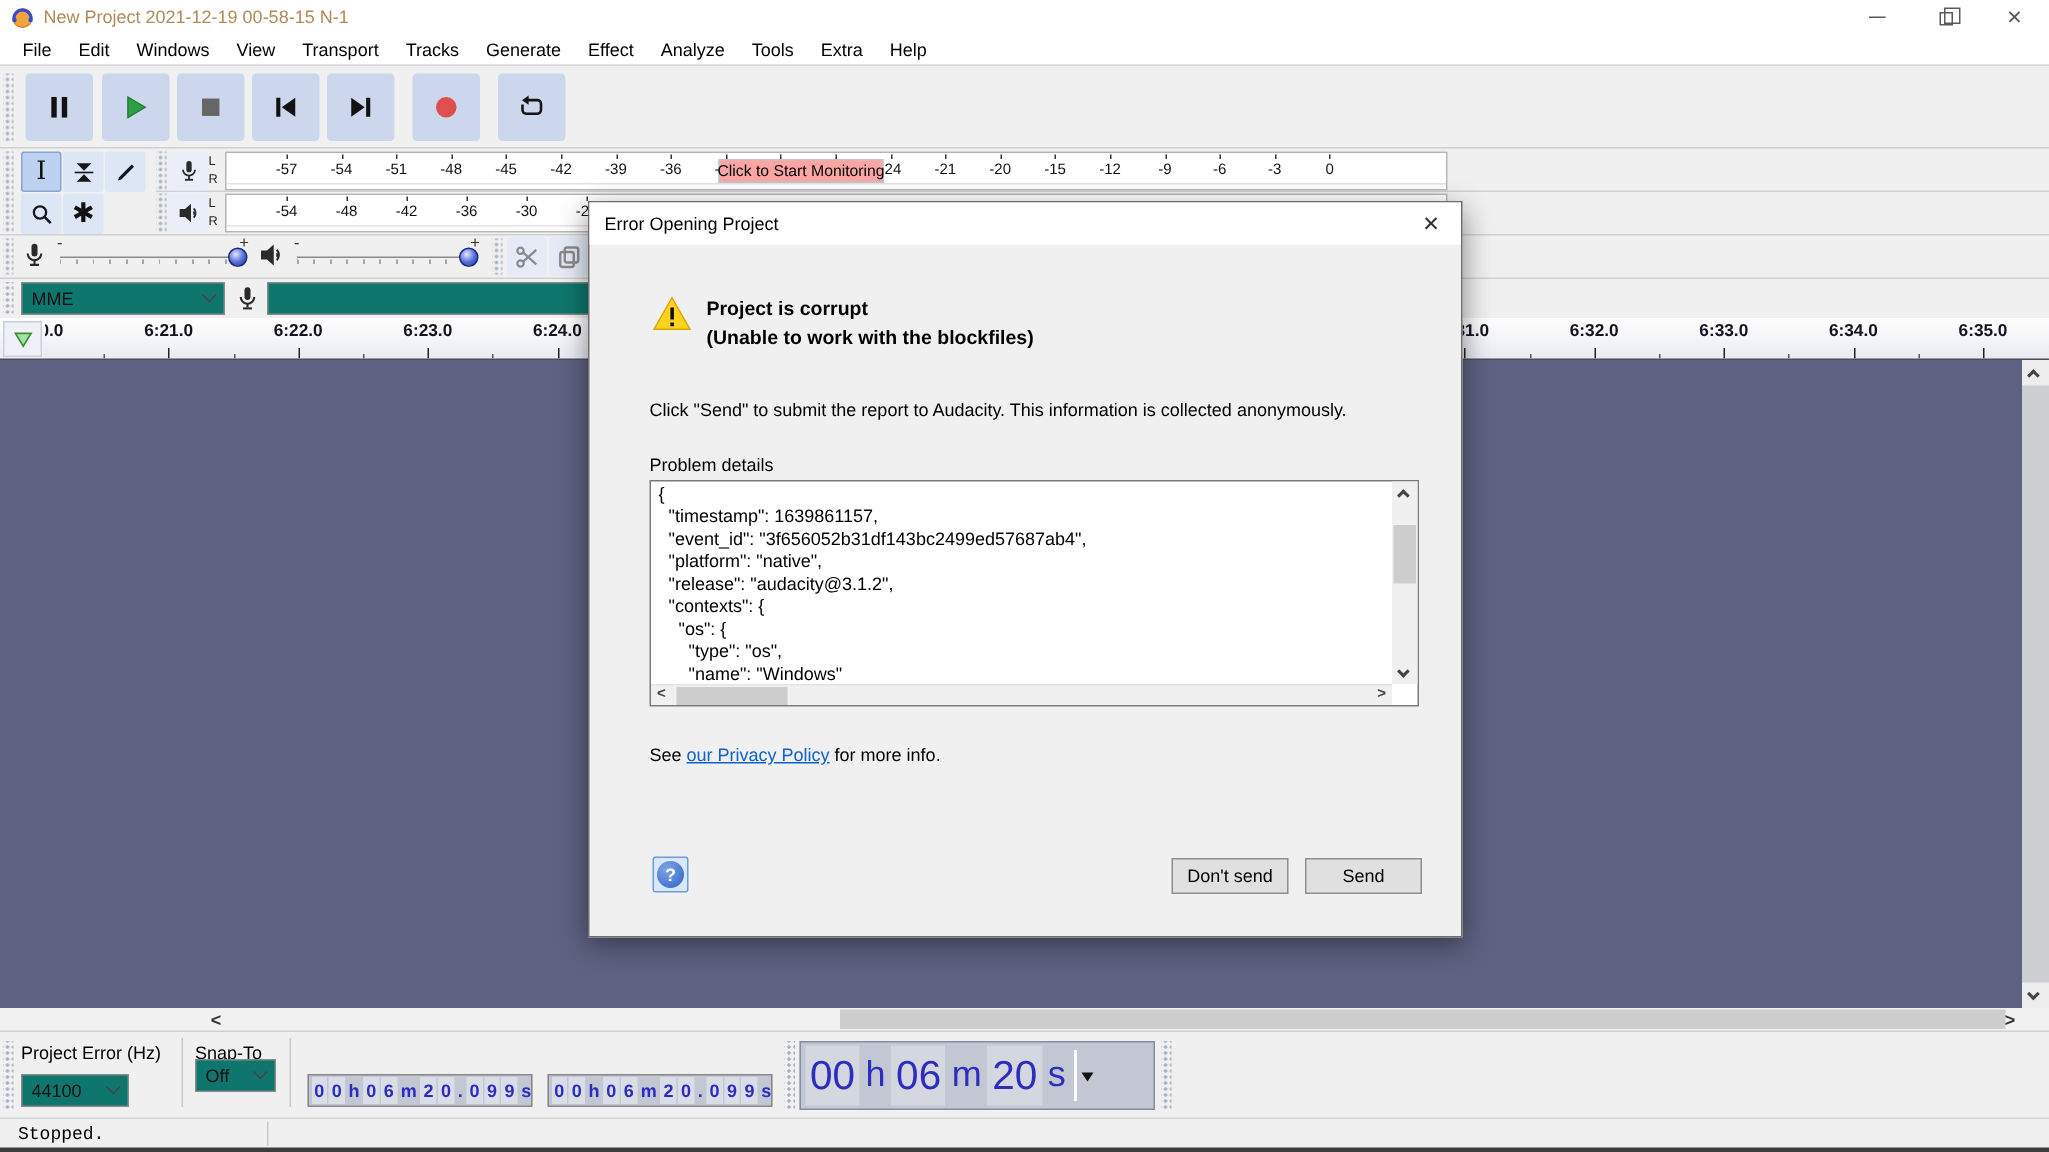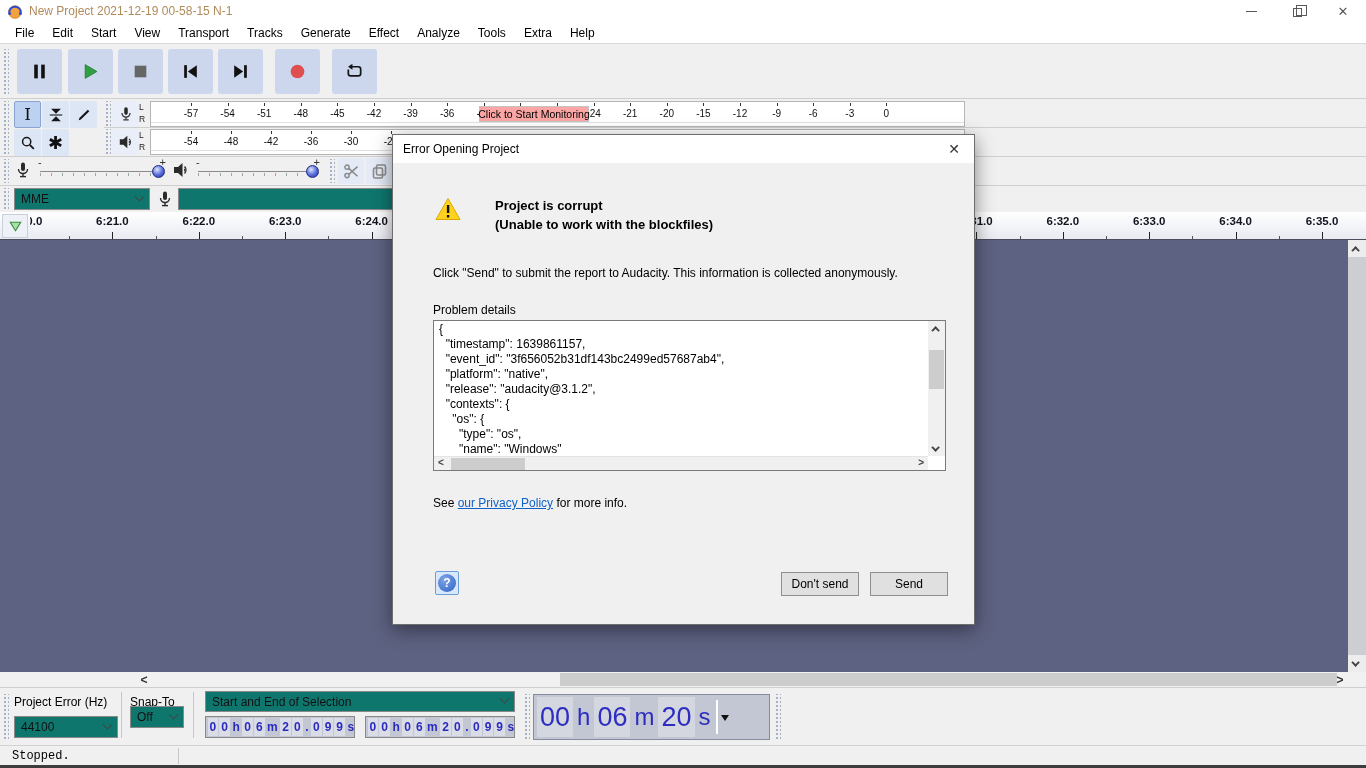--- a/index.html
+++ b/index.html
@@ -91,21 +91,21 @@
   #statusbar { left:0; top:745px; width:1366px; height:20px; background:#f0f0f0; border-top:1px solid #d2d2d2; }
   #status-msg { position:absolute; left:12px; top:3px; color:#000;font-family:Liberation Mono, monospace; }
   #bottomedge { left:0; top:765px; width:1366px; height:3px; background:#3d3d3d; }
 
   
   #dialog { left:392px; top:134px; width:583px; height:491px; background:#f0f0f0; border:1px solid #6e6e6e; box-shadow:0 5px 18px rgba(0,0,0,.45); z-index:10; }
   #dlg-titlebar { position:absolute; left:0; top:0; right:0; height:28px; background:#fff; display:flex; align-items:center; }
   #dlg-title { margin-left:10px; font-size:12px; color:#000; }
   #dlg-close { position:absolute; right:0; top:0; width:40px; height:28px; display:flex; align-items:center; justify-content:center; color:#333; font-size:14px; }
   #dlg-warnicon { position:absolute; left:42px; top:62px; width:26px; height:24px; }
-  #dlg-heading { position:absolute; left:78px; top:61px; font-weight:700; font-size:13px; line-height:19px; color:#000;margin-left:24px; }
+  #dlg-heading { position:absolute; left:78px; top:61px; font-weight:700; font-size:13px; line-height:19px; color:#000; }
   #dlg-body { position:absolute; left:40px; top:131px; width:520px; font-size:12px; color:#000; }
   #dlg-details-label { position:absolute; left:40px; top:168px; font-size:12px; color:#000; }
   #dlg-textbox { position:absolute; left:40px; top:185px; width:513px; height:151px; background:#fff; border:1px solid #7a7a7a; }
   #dlg-text { position:absolute; left:0; top:0; right:17px; bottom:14px; overflow:hidden; padding:1px 5px; font-family:"Liberation Sans",sans-serif; font-size:12px; line-height:15px; white-space:pre; color:#000; }
   #dlg-vsb { position:absolute; right:0; top:0; width:17px; bottom:14px; background:#f0f0f0; }
   #dlg-vsb .up { position:absolute; top:0; left:0; width:17px; height:15px; display:flex; align-items:center; justify-content:center; }
   #dlg-vsb .down { position:absolute; bottom:0; left:0; width:17px; height:15px; display:flex; align-items:center; justify-content:center; }
   #dlg-vthumb { position:absolute; left:1px; top:29px; width:15px; height:39px; background:#cdcdcd; }
   #dlg-hsb { position:absolute; left:0; bottom:0; right:17px; height:14px; background:#f0f0f0; border-top:1px solid #e4e4e4; }
   #dlg-hthumb { position:absolute; left:17px; top:1px; width:74px; height:12px; background:#cdcdcd; }
@@ -136,21 +136,21 @@
       <span class="restore-glyph"></span>
     </div>
   <div class="winctl" id="btn-close">
       <span>✕</span>
     </div>
 </div>
 
 <div id="menubar" class="abs">
     <div class="mitem">File</div>
     <div class="mitem">Edit</div>
-    <div class="mitem">Start</div>
+    <div class="mitem">Windows</div>
     <div class="mitem">View</div>
     <div class="mitem">Transport</div>
     <div class="mitem">Tracks</div>
     <div class="mitem">Generate</div>
     <div class="mitem">Effect</div>
     <div class="mitem">Analyze</div>
     <div class="mitem">Tools</div>
     <div class="mitem">Extra</div>
     <div class="mitem">Help</div>
   </div>
@@ -450,35 +450,31 @@
 </div>
 <div id="hscroll" class="abs">
   <div class="harrow" style="left:136px">&lt;</div>
   <div id="hthumb"></div>
   <div class="harrow" style="left:1332px">&gt;</div>
 </div>
 
 <div id="seltb" class="abs">
   <div class="grip" style="left:2px; top:6px; height:46px"></div>
   <div class="stlabel" style="left:14px">Project Error (Hz)</div>
-  <div class="combo" style="left:14px; top:28px; width:104px">
+  <div class="combo" style="left:14px; top:28px; width:72px">
     <span>44100</span>
     <span class="chev"></span>
   </div>
   <div class="vsep" style="left:121px"></div>
   <div class="stlabel" style="left:130px">Snap-To</div>
   <div class="combo" style="left:130px; top:18px; width:54px">
     <span>Off</span>
     <span class="chev"></span>
   </div>
   <div class="vsep" style="left:193px"></div>
-  <div class="combo" style="left:205px; top:3px; width:310px; height:21px">
-    <span>Start and End of Selection</span>
-    <span class="chev"></span>
-  </div>
   <div class="timefield" id="sel-start-field" style="left:205px; width:150px">
       <span class="cell">0</span>
       <span class="cell">0</span>
       <span class="sep">h</span>
       <span class="cell">0</span>
       <span class="cell">6</span>
       <span class="sep">m</span>
       <span class="cell">2</span>
       <span class="cell">0</span>
       <span class="sep">.</span>

